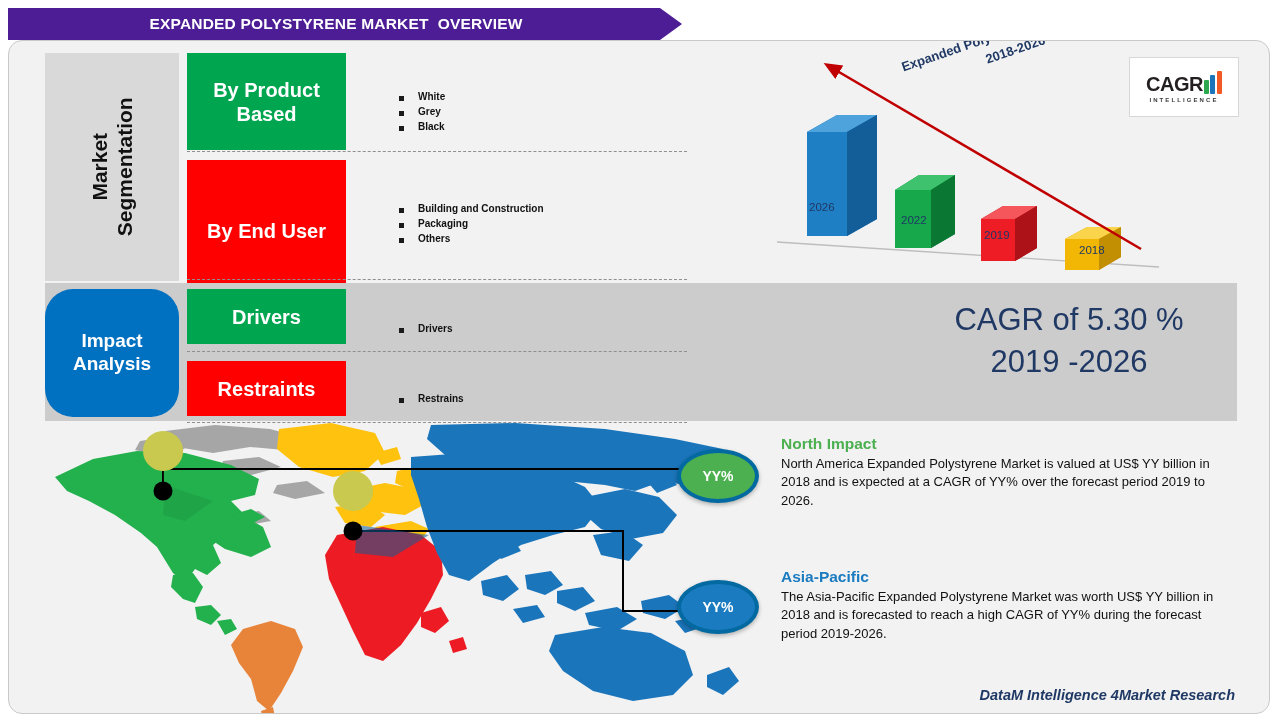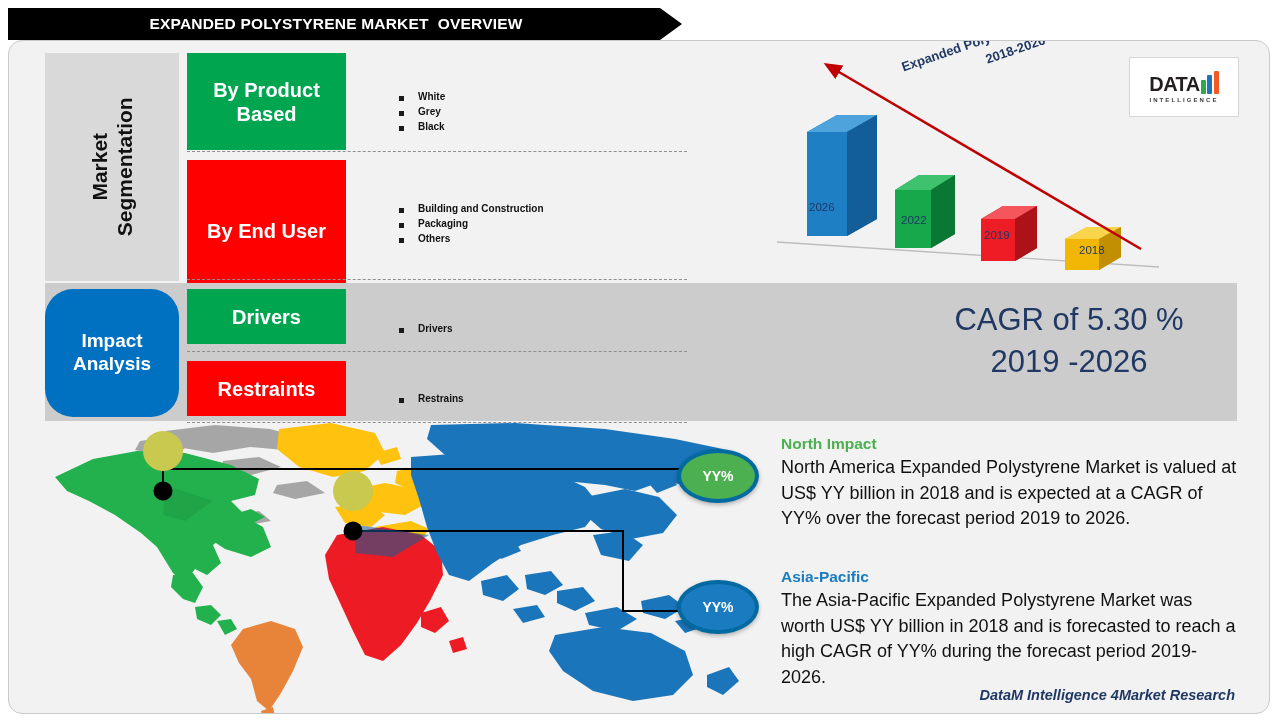--- a/index.html
+++ b/index.html
@@ -7,21 +7,21 @@
     width:1280px;height:720px;
     background:#ffffff;
     font-family:"Liberation Sans",sans-serif;
     overflow:hidden;
     position:relative;
   }
 
   
   #header-banner{
     position:absolute;left:8px;top:8px;width:674px;height:32px;
-    background:#000000;
+    background:#4c1d95;
     display:flex;align-items:center;justify-content:center;
     clip-path:polygon(0 0, calc(100% - 22px) 0, 100% 50%, calc(100% - 22px) 100%, 0 100%);
   }
   #header-title{
     color:#ffffff;font-weight:bold;font-size:15.5px;letter-spacing:.2px;
     white-space:pre;
     margin-right:18px;
   }
 
   
@@ -137,21 +137,21 @@
     position:absolute;width:82px;height:54px;border-radius:50%;
     display:flex;align-items:center;justify-content:center;
     color:#fff;font-weight:bold;font-size:14px;
     border:4px solid #0369a1;
     box-shadow:0 2px 4px rgba(0,0,0,.28);
     box-sizing:border-box;
   }
   #bubble-na{background:#4CAF50;}
   #bubble-ap{background:#1a7bc0;}
   .region-title{font-size:15.5px;font-weight:bold;margin:0 0 2px 0;}
-  .region-body{font-size:18px;color:#111;line-height:1.42;margin:0;}
+  .region-body{font-size:13px;color:#111;line-height:1.42;margin:0;}
   #na-title{color:#4CAF50;}
   #ap-title{color:#1a7bc0;}
 
   #footer-note{
     position:absolute;right:34px;bottom:10px;
     font-size:14.5px;font-style:italic;font-weight:bold;color:#1F3864;
   }
 </style>
 </head>
 <body>
@@ -226,21 +226,21 @@
     <div id="chart-title">Expanded Polystyrene Market Value, 2018-2026</div>
 
     <span class="bar-year" style="left:60px;top:152px;">2026</span>
     <span class="bar-year" style="left:152px;top:165px;">2022</span>
     <span class="bar-year" style="left:235px;top:180px;">2019</span>
     <span class="bar-year" style="left:330px;top:195px;">2018</span>
   </div>
 
   <div id="logo-box">
     <div id="logo-row">
-      <span id="logo-word">DATA</span>
+      <span id="logo-word">CAGR</span>
       <span id="logo-bars">
         <i style="height:14px;background:#2EA84F;"></i>
         <i style="height:19px;background:#1B75BB;"></i>
         <i style="height:23px;background:#F15A24;"></i>
       </span>
     </div>
     <span id="logo-sub">INTELLIGENCE</span>
   </div>
 
   <div id="impact-band"></div>

